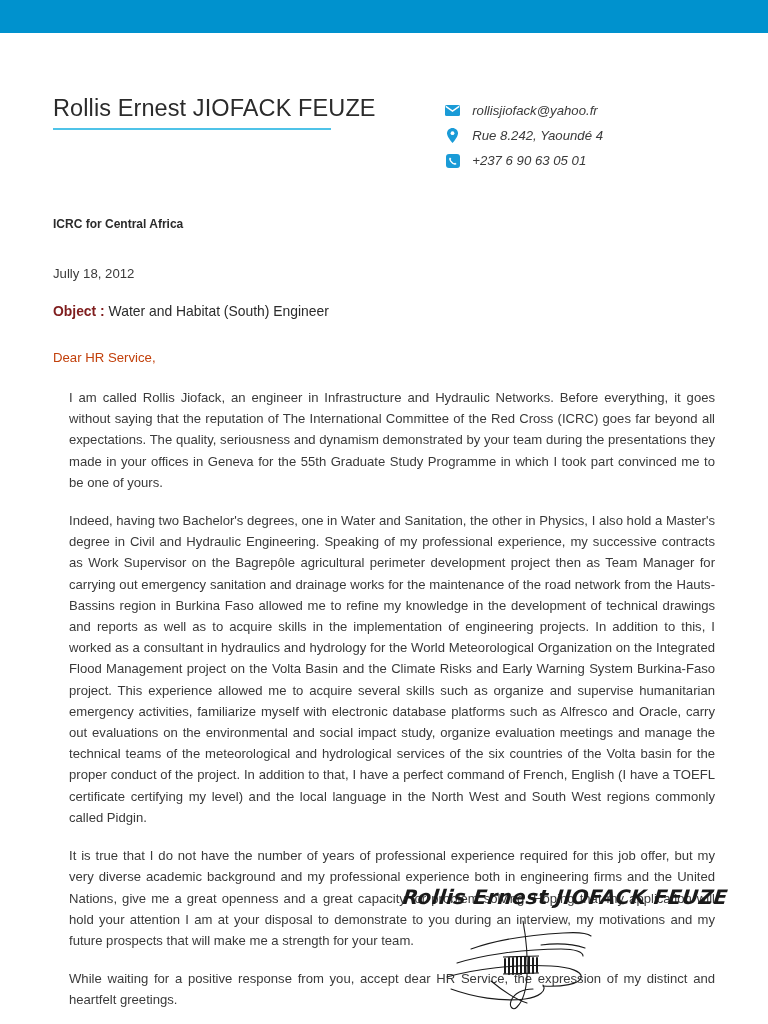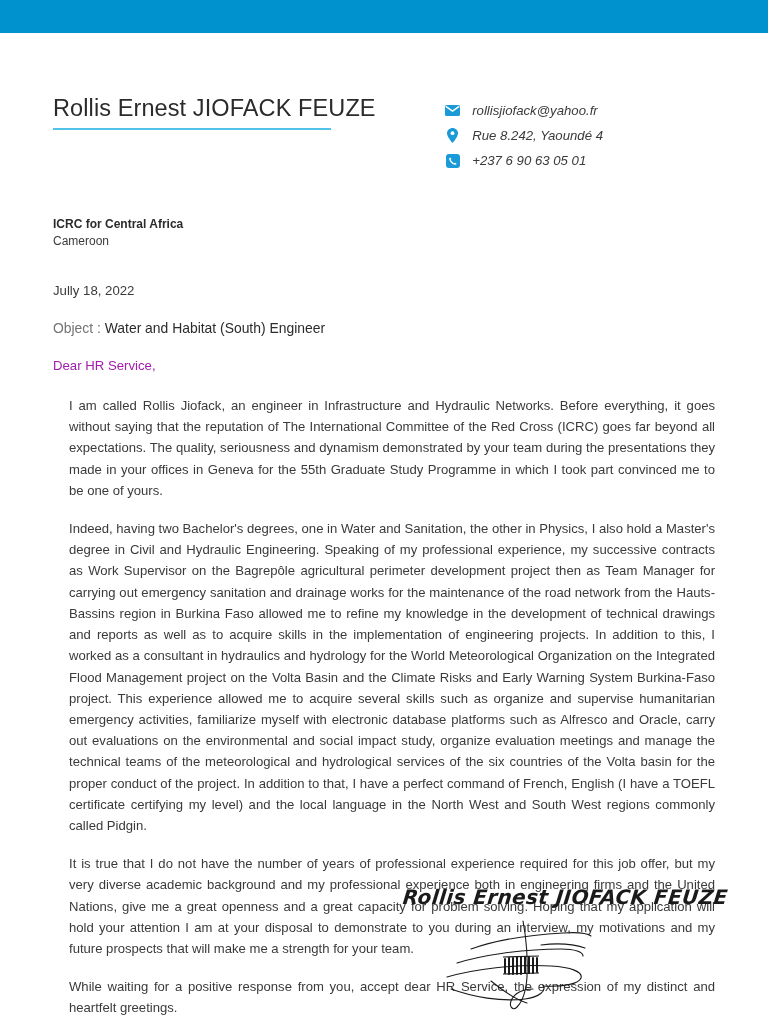--- a/index.html
+++ b/index.html
@@ -98,26 +98,27 @@
     margin-top: 33px;
     font-size: 13.2px;
     color: #3a3a3a;
   }
   .object-line {
     margin-top: 22px;
     font-size: 13.9px;
     color: #2b2b2b;
   }
   .object-label {
-    color: #737373;
+    color: #7f1d1d;
+    font-weight: bold;
   }
   .salutation {
-    margin-top: 22px;
+    margin-top: 31px;
     font-size: 13.2px;
-    color: #a21caf;
+    color: #c2410c;
   }
 
   
   .body-copy { margin-top: 22px; }
   .para {
     font-size: 13.1px;
     line-height: 1.62;
     color: #3a3a3a;
     text-align: justify;
     margin: 0 0 17px 16px;
@@ -194,24 +195,23 @@
           </svg>
         </span>
         <span>+237 6 90 63 05 01</span>
       </div>
 
     </div>
   </div>
 
   <div class="recipient">
     <div class="org">ICRC for Central Africa</div>
-    <div>Cameroon</div>
-  </div>
-
-  <div class="date-line">Jully 18, 2022</div>
+  </div>
+
+  <div class="date-line">Jully 18, 2012</div>
 
   <div class="object-line">
     <span class="object-label">Object :</span>
     <span>Water and Habitat (South) Engineer</span>
   </div>
 
   <div class="salutation">Dear HR Service,</div>
 
   <div class="body-copy">
     <p class="para">I am called Rollis Jiofack, an engineer in Infrastructure and Hydraulic Networks. Before everything, it goes without saying that the reputation of The International Committee of the Red Cross (ICRC) goes far beyond all expectations. The quality, seriousness and dynamism demonstrated by your team during the presentations they made in your offices in Geneva for the 55th Graduate Study Programme in which I took part convinced me to be one of yours.</p>

